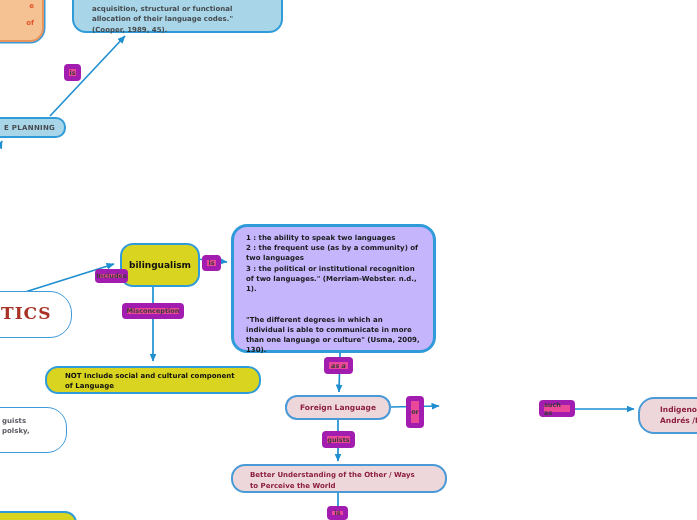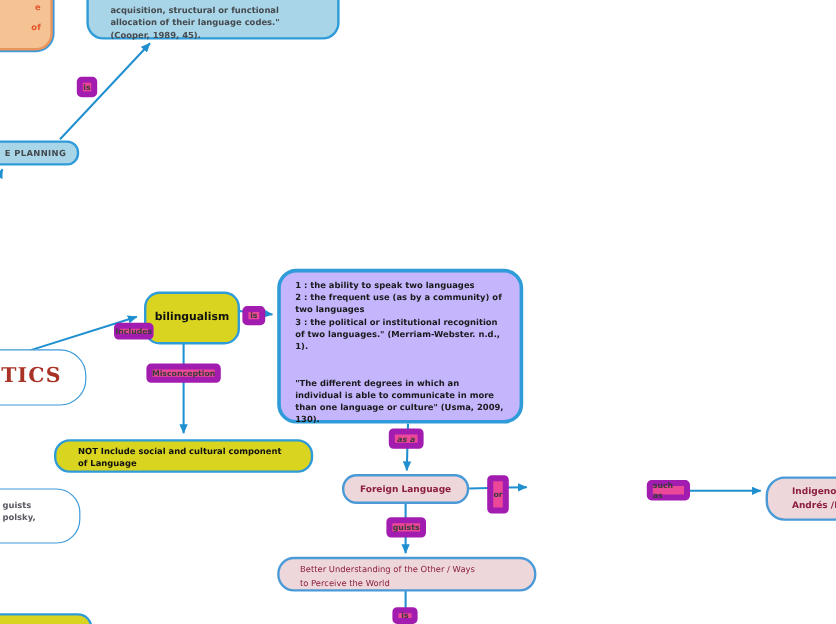--- a/index.html
+++ b/index.html
@@ -15,21 +15,21 @@
   .c-pink{background:#eed7da;border:2px solid #4a9ad8;}
   .c-pink-thick{background:#eed7da;border:2.5px solid #4a9ad8;}
   .c-blue{background:#a8d5e8;border:2px solid #2f9bd8;}
   .c-white{background:#ffffff;border:1.5px solid #3d9ad8;}
   .c-orange{background:#f5c294;border:2.5px solid #e8945c;box-shadow:0 0 0 1.5px #3d9ad8;}
   
   .t-quote{font-size:7px;font-weight:bold;line-height:10.3px;color:#454a4e;}
   .t-def{font-size:7px;font-weight:bold;line-height:10.2px;color:#1a1a1a;}
   .t-black{font-size:7px;font-weight:bold;line-height:10px;color:#111111;}
   .t-maroon{font-size:7.5px;font-weight:bold;color:#8c1f3e;}
-  .t-maroon-s{font-size:7px;font-weight:normal;line-height:10.5px;color:#8c1f3e;}
+  .t-maroon-s{font-size:7px;font-weight:bold;line-height:10.5px;color:#8c1f3e;}
   .t-planning{font-size:7px;font-weight:bold;letter-spacing:.3px;color:#454a4e;}
   .t-orange{font-size:7px;font-weight:bold;line-height:8.5px;color:#e4542c;text-align:right;}
   .t-gray{font-size:7px;font-weight:bold;line-height:9.5px;color:#5a5a64;}
   .t-serif{font-family:"DejaVu Serif",serif;font-size:17px;font-weight:bold;letter-spacing:1px;color:#a93226;}
   .t-bi{font-size:9px;font-weight:bold;color:#111111;}
   
   .lbl{position:absolute;z-index:3;background:#ec4899;border:5px solid #a21caf;border-radius:4px;
        color:#3a3a3a;font-size:6.5px;font-weight:600;display:flex;align-items:center;justify-content:center;
        box-sizing:border-box;}
 </style>

